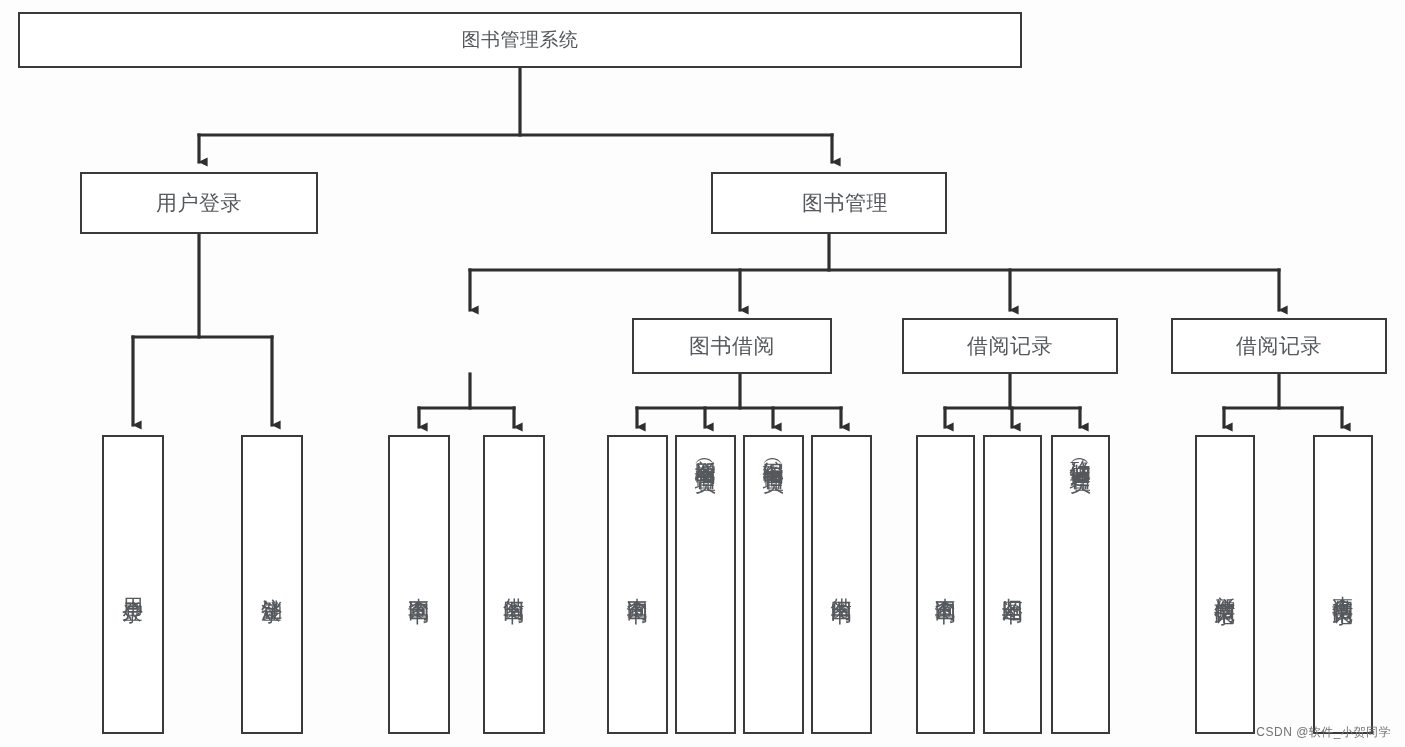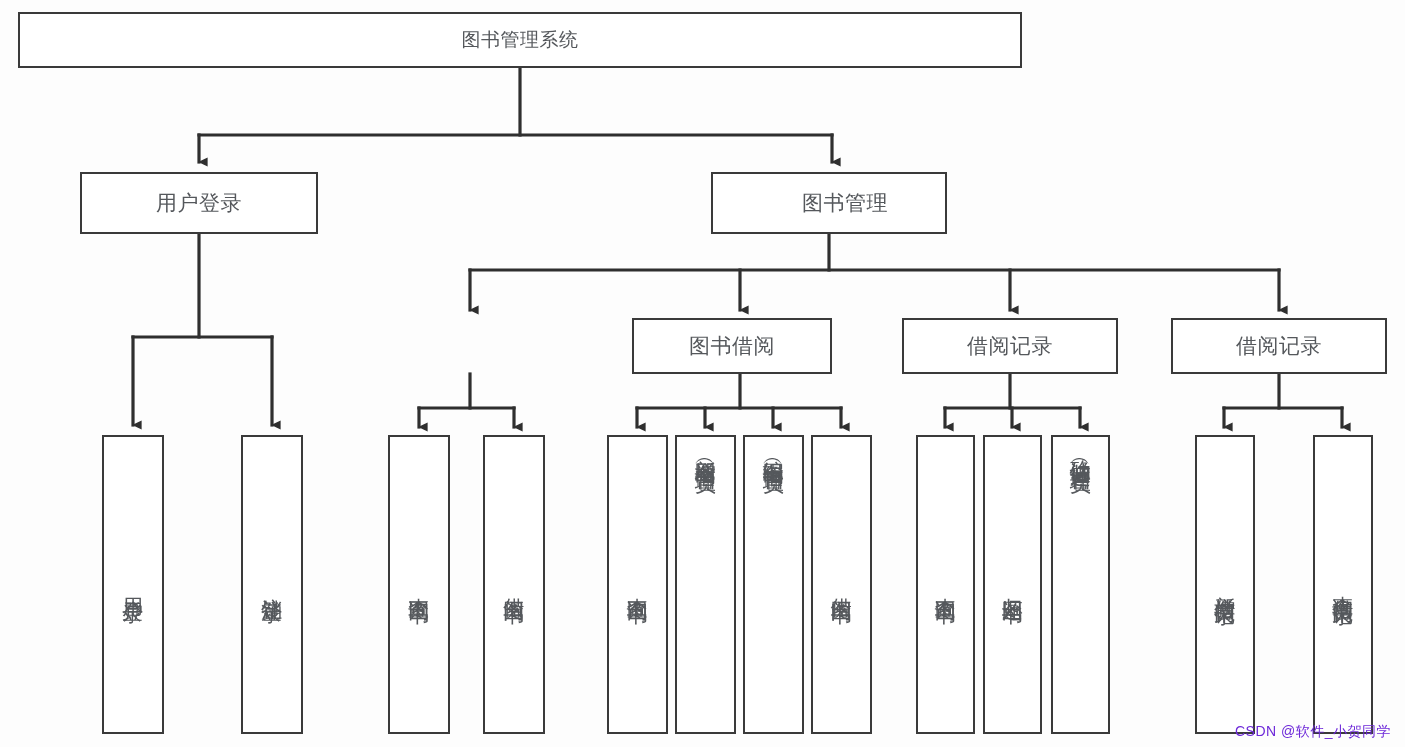--- a/index.html
+++ b/index.html
@@ -66,22 +66,22 @@
     white-space: nowrap;
   }
   .node.vert.mid {
     align-items: center;
     padding-top: 0;
   }
   #watermark {
     position: absolute;
     right: 14px;
     bottom: 6px;
-    font-size: 14px;
-    color: #6d28d9;
+    font-size: 12px;
+    color: #737373;
     z-index: 5;
     white-space: nowrap;
     letter-spacing: 0.5px;
   }
 </style>
 </head>
 <body>
 
 <div id="canvas">
 

